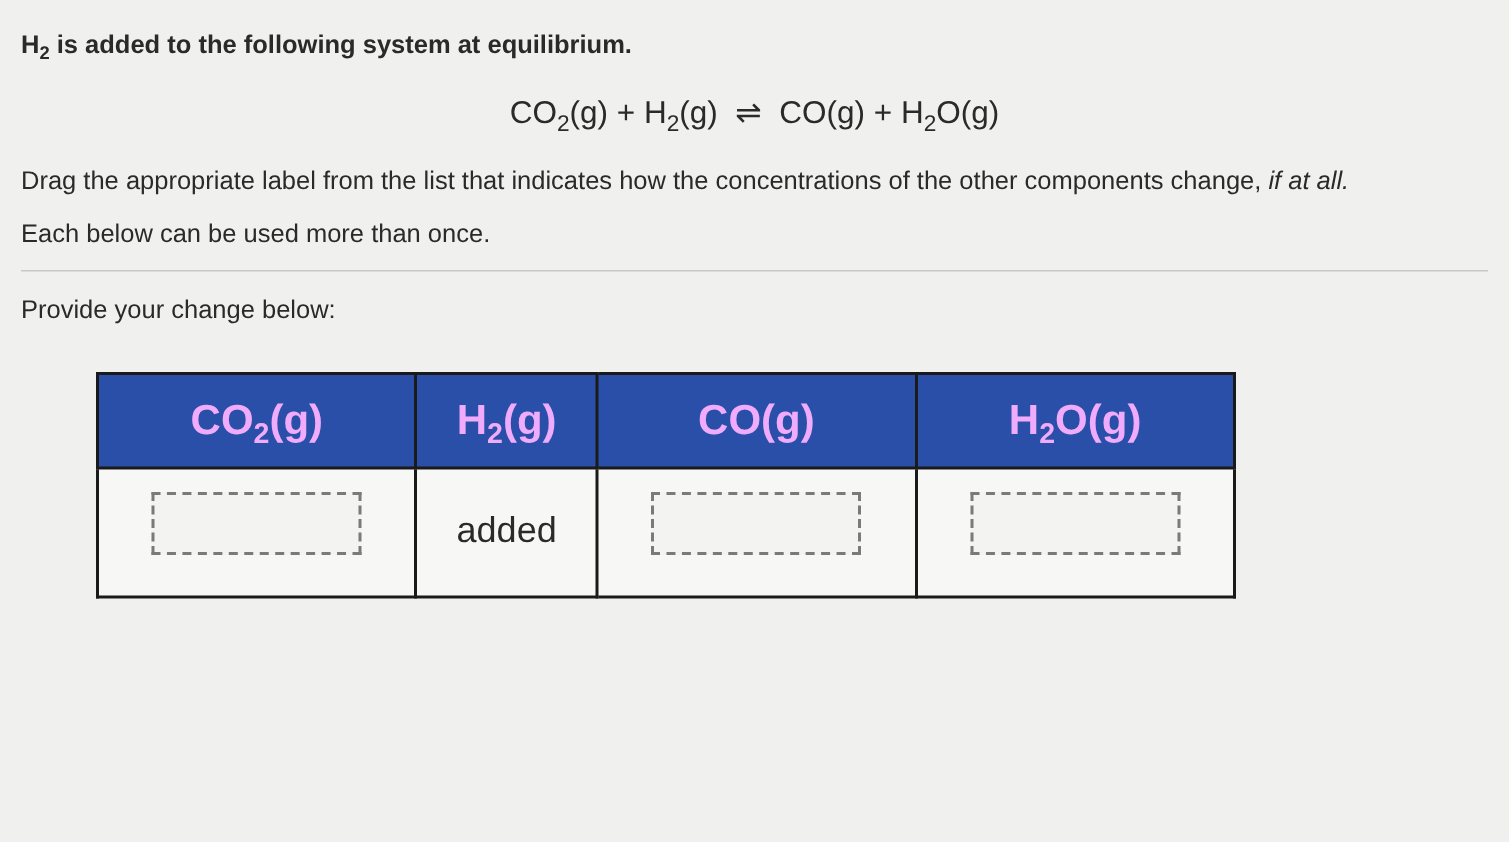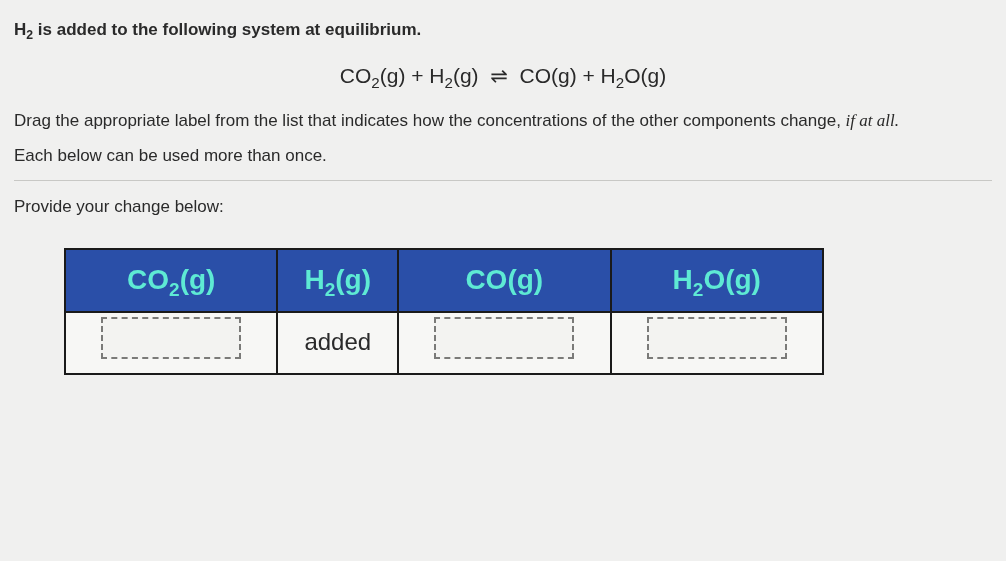--- a/index.html
+++ b/index.html
@@ -9,21 +9,21 @@
     width: 1006px;
     height: 561px;
     padding: 18px 14px;
     color: #2a2a2a;
     font-size: 17px;
     line-height: 1.45;
   }
   .line1 { margin-bottom: 18px; font-weight: bold; }
   .equation { margin-bottom: 18px; font-size: 21px; text-align: center; }
   .instructions { margin-bottom: 10px; }
-  .italic { font-style: italic; font-family: Liberation Serif, serif; }
+  .italic { font-style: italic; }
   .divider {
     border: none;
     border-top: 1px solid #c8c8c5;
     margin: 12px 0 14px 0;
   }
   .prompt { margin-bottom: 28px; }
   sub { font-size: 0.72em; vertical-align: sub; line-height: 0; }
 
   .table-wrap {
     padding: 0 50px;
@@ -32,29 +32,29 @@
     border-collapse: collapse;
     width: 760px;
     border: 2px solid #1a1a1a;
     background: #fcfcfb;
   }
   table.answer th, table.answer td {
     border: 2px solid #1a1a1a;
   }
   table.answer th {
     background: #2a4fa8;
-    color: #5eead4;
+    color: #f0abfc;
     font-size: 28px;
     font-weight: 700;
     padding: 10px 6px;
     text-align: center;
   }
   table.answer th sub { font-size: 0.68em; }
   table.answer td {
-    height: 62px;
+    height: 86px;
     vertical-align: middle;
     text-align: center;
     font-size: 24px;
     background: #f7f7f5;
   }
   .dropzone {
     display: inline-block;
     width: 140px;
     height: 42px;
     border: 2px dashed #7a7a78;

